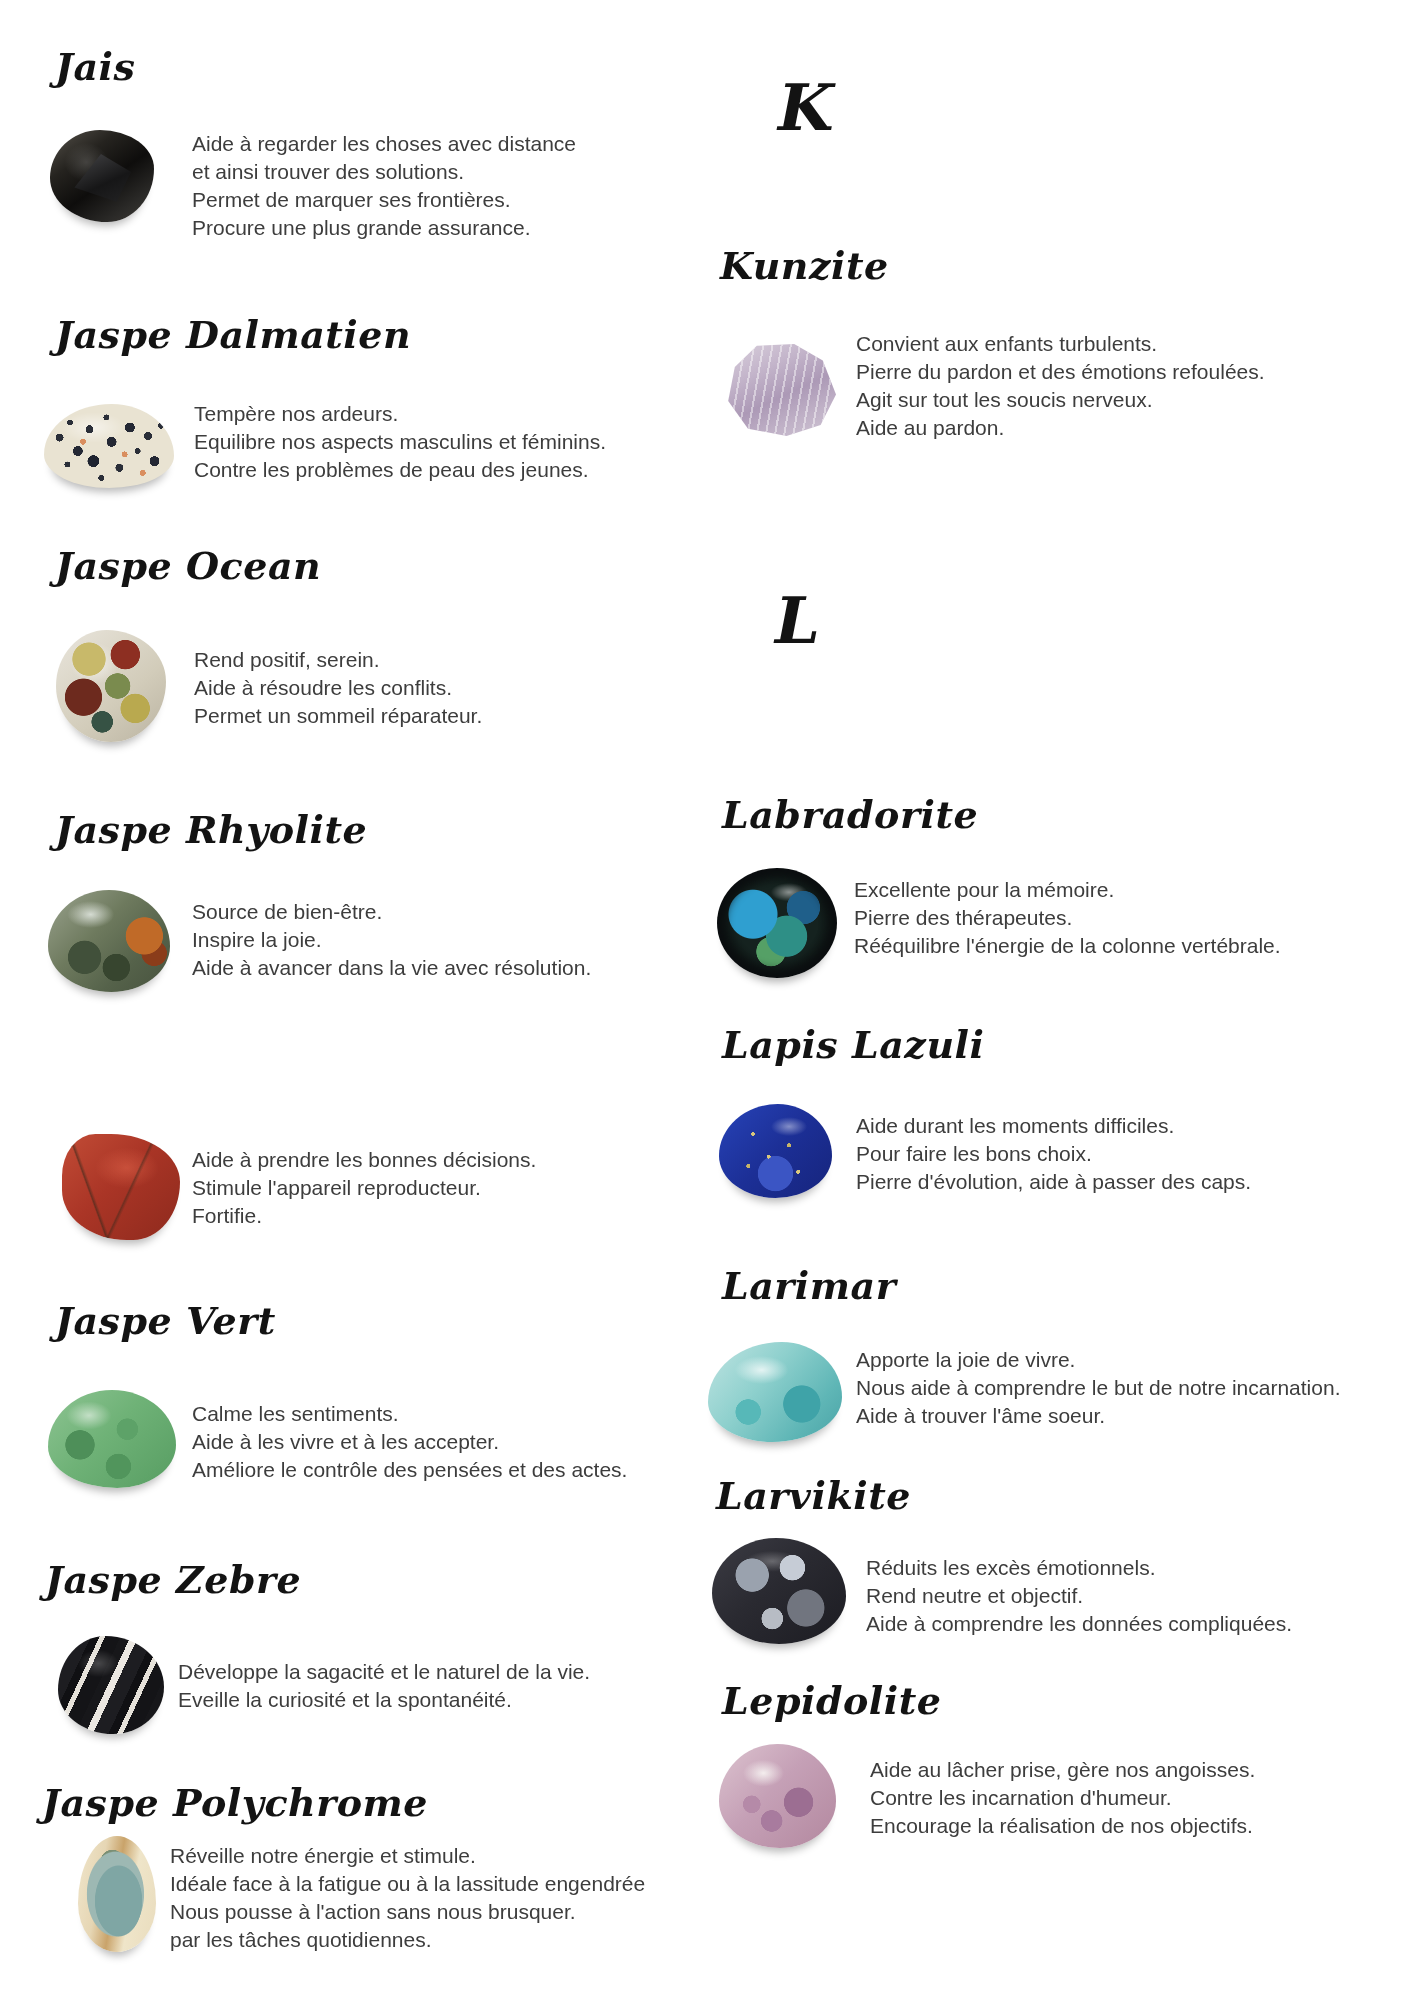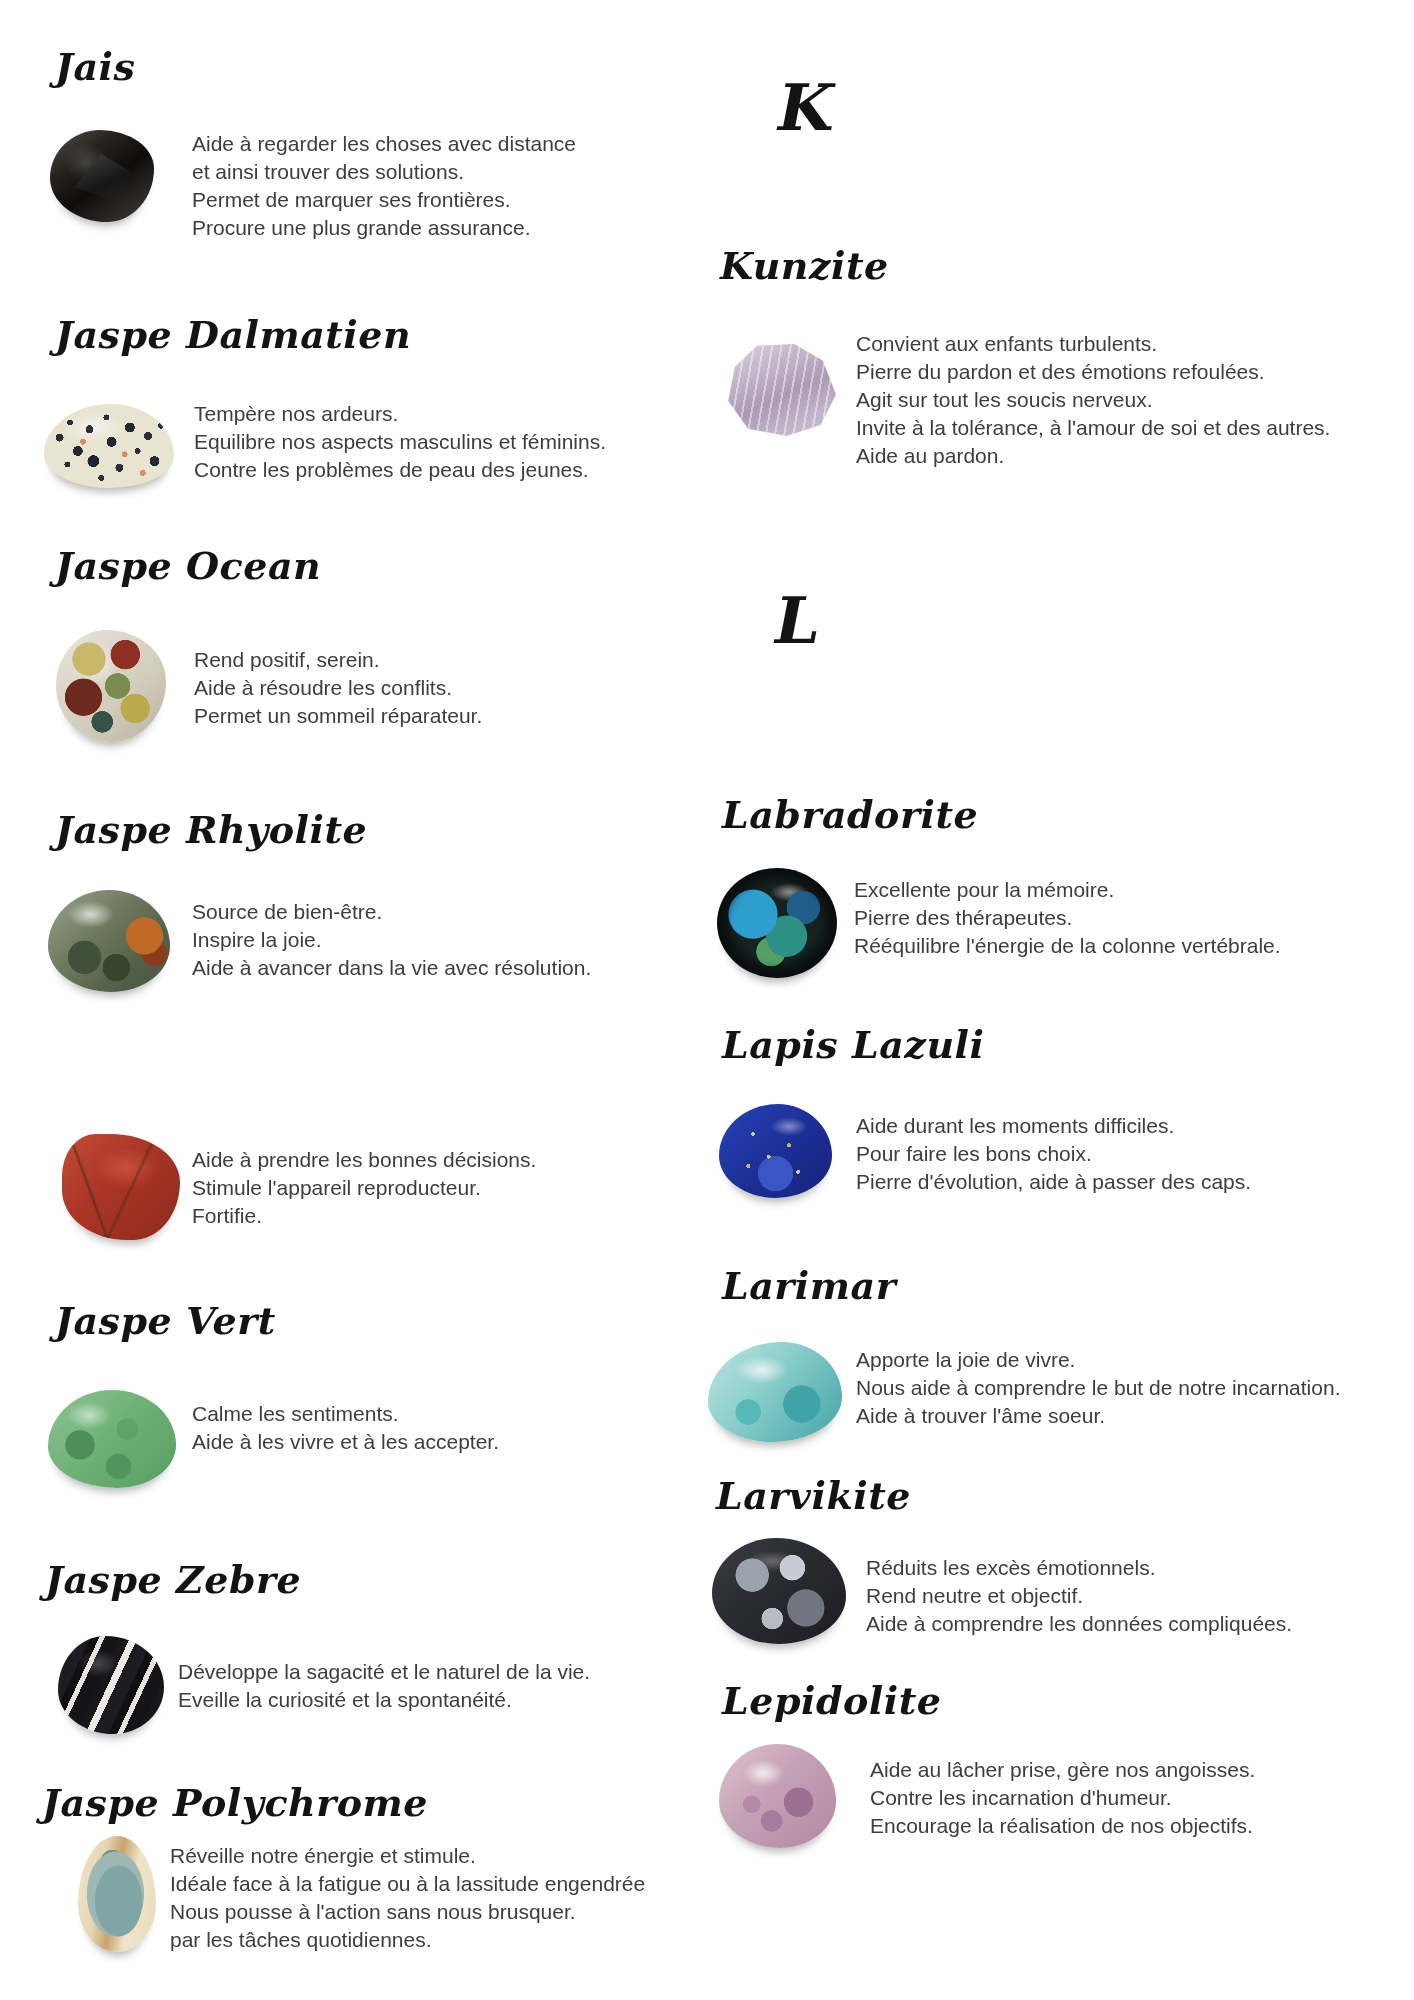--- a/index.html
+++ b/index.html
@@ -212,20 +212,21 @@
     <div>Aide à prendre les bonnes décisions.</div>
     <div>Stimule l'appareil reproducteur.</div>
     <div>Fortifie.</div>
   </div>
 
   <div class="title" id="t-vert">Jaspe Vert</div>
   <div class="stone" id="s-vert"></div>
   <div class="desc" id="d-vert">
     <div>Calme les sentiments.</div>
     <div>Aide à les vivre et à les accepter.</div>
+    <div>Améliore le contrôle des pensées et des actes.</div>
   </div>
 
   <div class="title" id="t-zebre">Jaspe Zebre</div>
   <div class="stone" id="s-zebre"></div>
   <div class="desc" id="d-zebre">
     <div>Développe la sagacité et le naturel de la vie.</div>
     <div>Eveille la curiosité et la spontanéité.</div>
   </div>
 
   <div class="title" id="t-poly">Jaspe Polychrome</div>
@@ -238,21 +239,20 @@
   </div>
 
   <div class="letter" id="letter-k">K</div>
 
   <div class="title" id="t-kunz">Kunzite</div>
   <div class="stone" id="s-kunz"></div>
   <div class="desc" id="d-kunz">
     <div>Convient aux enfants turbulents.</div>
     <div>Pierre du pardon et des émotions refoulées.</div>
     <div>Agit sur tout les soucis nerveux.</div>
-    <div>Invite à la tolérance, à l'amour de soi et des autres.</div>
     <div>Aide au pardon.</div>
   </div>
 
   <div class="letter" id="letter-l">L</div>
 
   <div class="title" id="t-labr">Labradorite</div>
   <div class="stone" id="s-labr"></div>
   <div class="desc" id="d-labr">
     <div>Excellente pour la mémoire.</div>
     <div>Pierre des thérapeutes.</div>

